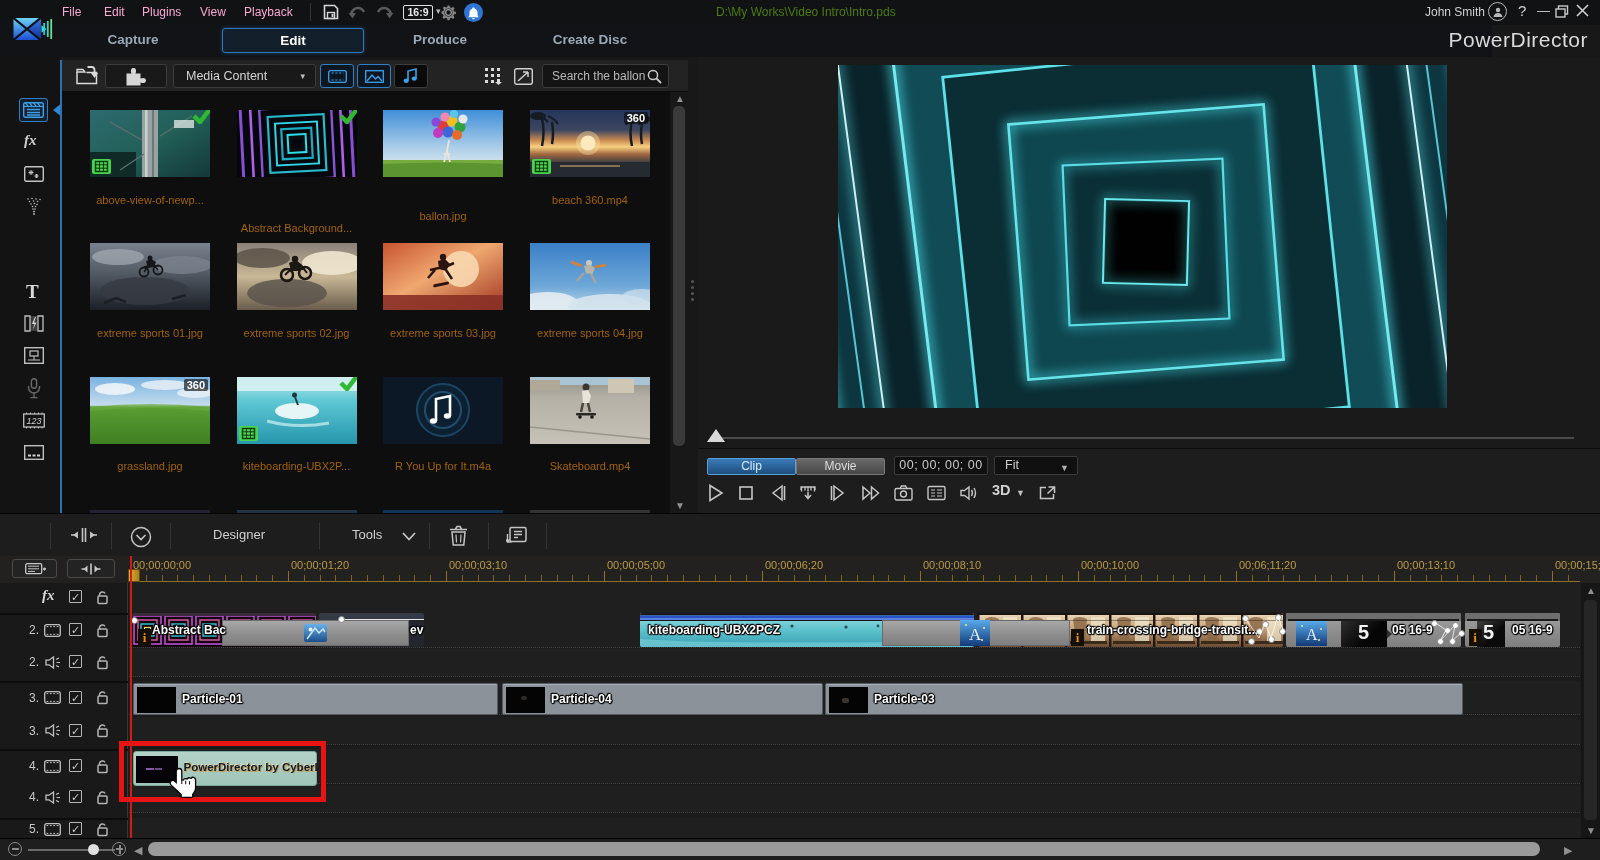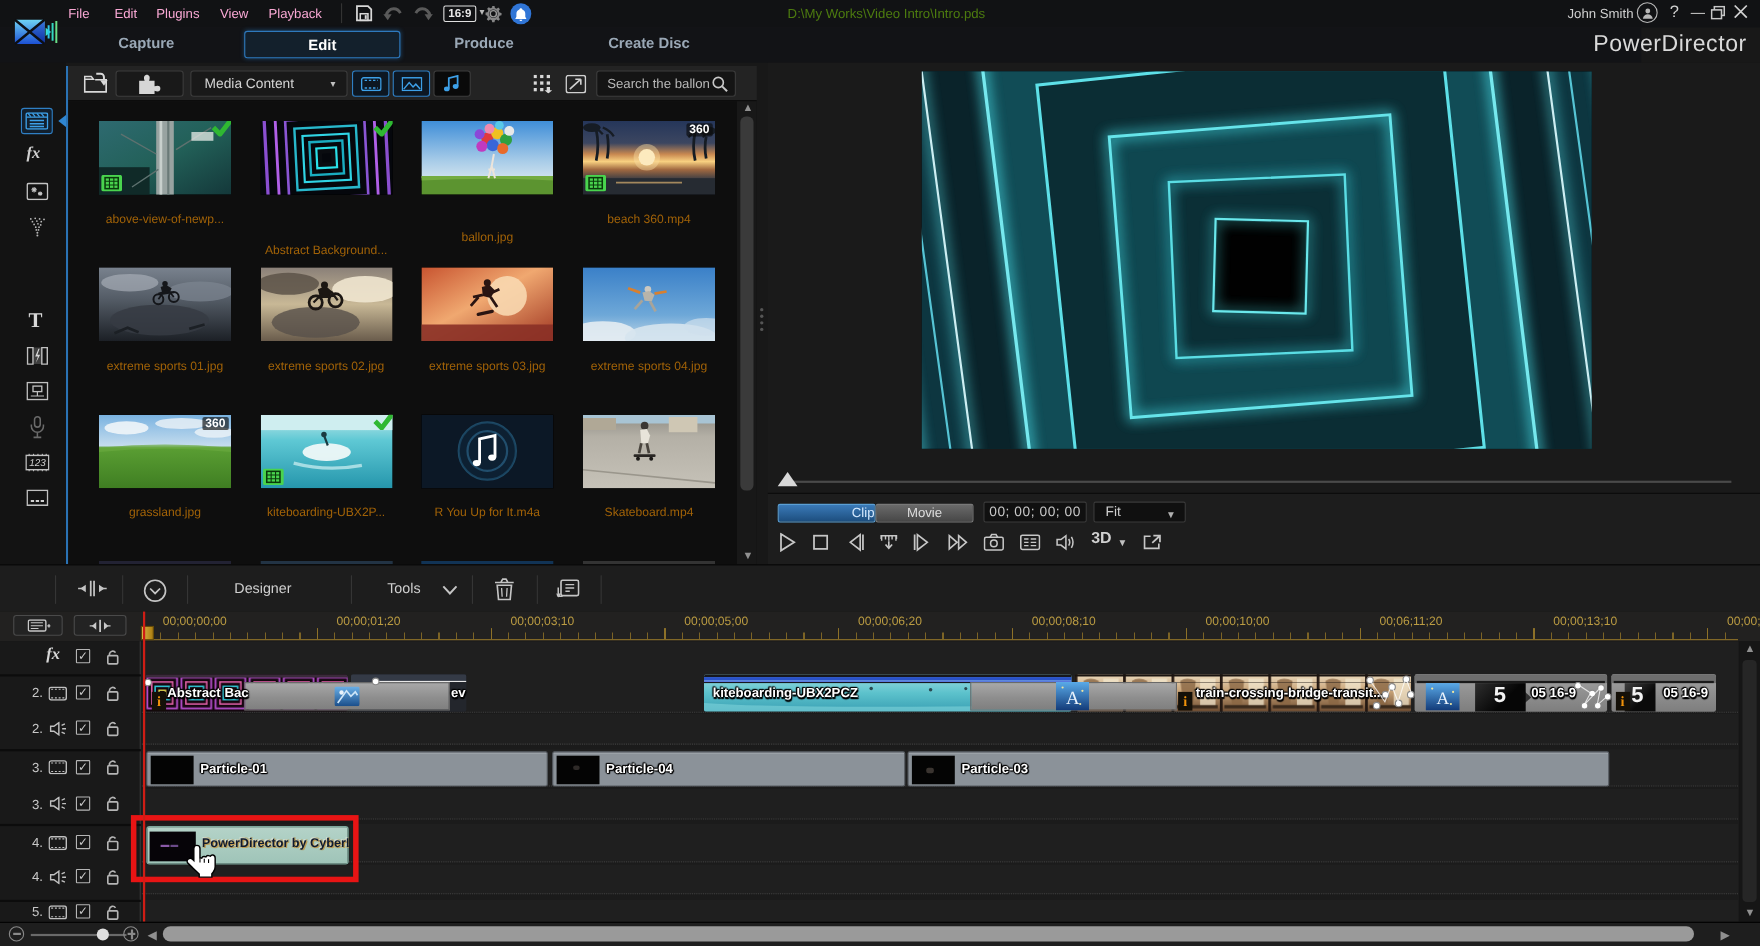--- a/index.html
+++ b/index.html
@@ -33,21 +33,21 @@
 #seekline{position:absolute;left:16px;top:380px;width:860px;height:2px;background:#4a4a4a;}
 #pctrl{position:absolute;left:0;top:391px;width:902px;height:65px;background:#1d1d1d;border-top:1px solid #0c0c0c;}
 .pbtn{position:absolute;top:10px;height:17px;font-size:12px;color:#ddd;text-align:center;}
 .ticon{position:absolute;top:427px;color:#c6c6c6;}
 
 #tltb{position:absolute;left:0;top:513px;width:1600px;height:43px;background:#1d1d1d;border-top:1px solid #050505;}
 .tdiv{position:absolute;top:9px;width:1px;height:26px;background:#353535;}
 .tlab{position:absolute;top:13px;font-size:13px;color:#cfcfcf;}
 
 #ruler{position:absolute;left:0;top:556px;width:1600px;height:27px;background:#222120;}
-.rlab{position:absolute;top:3px;font-size:11px;color:#bb9c42;white-space:nowrap;padding-left:15px;}
+.rlab{position:absolute;top:3px;font-size:11px;color:#bb9c42;white-space:nowrap;}
 #rticks{position:absolute;left:130px;top:19px;width:1450px;height:6px;
 background:repeating-linear-gradient(90deg,#7d6425 0px,#7d6425 1px,transparent 1px,transparent 15.8px);}
 #rticksM{position:absolute;left:130px;top:15px;width:1450px;height:10px;
 background:repeating-linear-gradient(90deg,#8d7128 0px,#8d7128 1px,transparent 1px,transparent 158px);}
 #rbase{position:absolute;left:130px;top:25px;width:1450px;height:1px;background:#8d7128;}
 
 #tracks{position:absolute;left:0;top:583px;width:1600px;height:255px;background:#1b1b1b;}
 #thead{position:absolute;left:0;top:0;width:128px;height:255px;background:#191919;border-right:1px solid #3a3a3a;}
 .tnum{position:absolute;font-size:12px;color:#c8c8c8;}
 .cbx{position:absolute;width:13px;height:13px;border:1px solid #b5b5b5;border-radius:1px;color:#c8c8c8;font-size:11px;line-height:12px;text-align:center;background:#181818;}
@@ -601,21 +601,21 @@
     <rect x="-128" y="-128" width="256" height="256" transform="rotate(-4.5)" stroke="#66e4ea" stroke-width="2.6"></rect>
     <rect x="-80" y="-80" width="160" height="160" transform="rotate(-2.5)" stroke="#5adde4" stroke-width="2.2"></rect>
     <rect x="-42" y="-42" width="84" height="84" transform="rotate(1.5)" stroke="#6ae8ec" stroke-width="2"></rect>
    </g>
   </g>
  </svg>
  </div>
  <div id="seekline"></div>
  <span class="abs" style="left:9px;top:372px;width:0;height:0;border-left:9px solid transparent;border-right:9px solid transparent;border-bottom:13px solid #d8d8d8;"></span>
  <div id="pctrl"></div>
- <span class="pbtn" style="left:9px;top:401px;width:89px;background:linear-gradient(180deg,#3a7ab8,#1d4e7e);border:1px solid #5a9fd4;border-radius:2px;color:#d6eaff;line-height:15px;text-align:right;">Clip</span>
+ <span class="pbtn" style="left:9px;top:401px;width:89px;background:linear-gradient(180deg,#3a7ab8,#1d4e7e);border:1px solid #5a9fd4;border-radius:2px;color:#d6eaff;line-height:15px;">Clip</span>
  <span class="pbtn" style="left:98px;top:401px;width:89px;background:linear-gradient(180deg,#6a6a6a,#474747);border:1px solid #787878;border-radius:2px;line-height:15px;">Movie</span>
  <span class="pbtn" style="left:196px;top:399px;width:94px;height:19px;background:#101010;border:1px solid #3a3a3a;border-radius:2px;color:#c8c8c8;font-size:12.5px;line-height:17px;letter-spacing:.5px;">00; 00; 00; 00</span>
  <span class="pbtn" style="left:296px;top:399px;width:84px;height:19px;background:#101010;border:1px solid #3a3a3a;border-radius:2px;color:#d0d0d0;font-size:12.5px;line-height:17px;text-align:left;padding-left:10px;">Fit<span class="abs" style="right:8px;top:3px;font-size:9px;color:#b0b0b0;">▼</span></span>
  <svg class="ticon" style="left:10px" width="16" height="18" viewBox="0 0 16 18">
         <path d="M2 1.5 L14 9 L2 16.5z" fill="none" stroke="#c6c6c6" stroke-width="1.6"></path>
       </svg>
  <svg class="ticon" style="left:41px" width="14" height="18" viewBox="0 0 14 14">
         <rect x="1" y="1" width="12" height="12" fill="none" stroke="#c6c6c6" stroke-width="1.6"></rect>
       </svg>
  <svg class="ticon" style="left:72px" width="17" height="18" viewBox="0 0 17 18">

